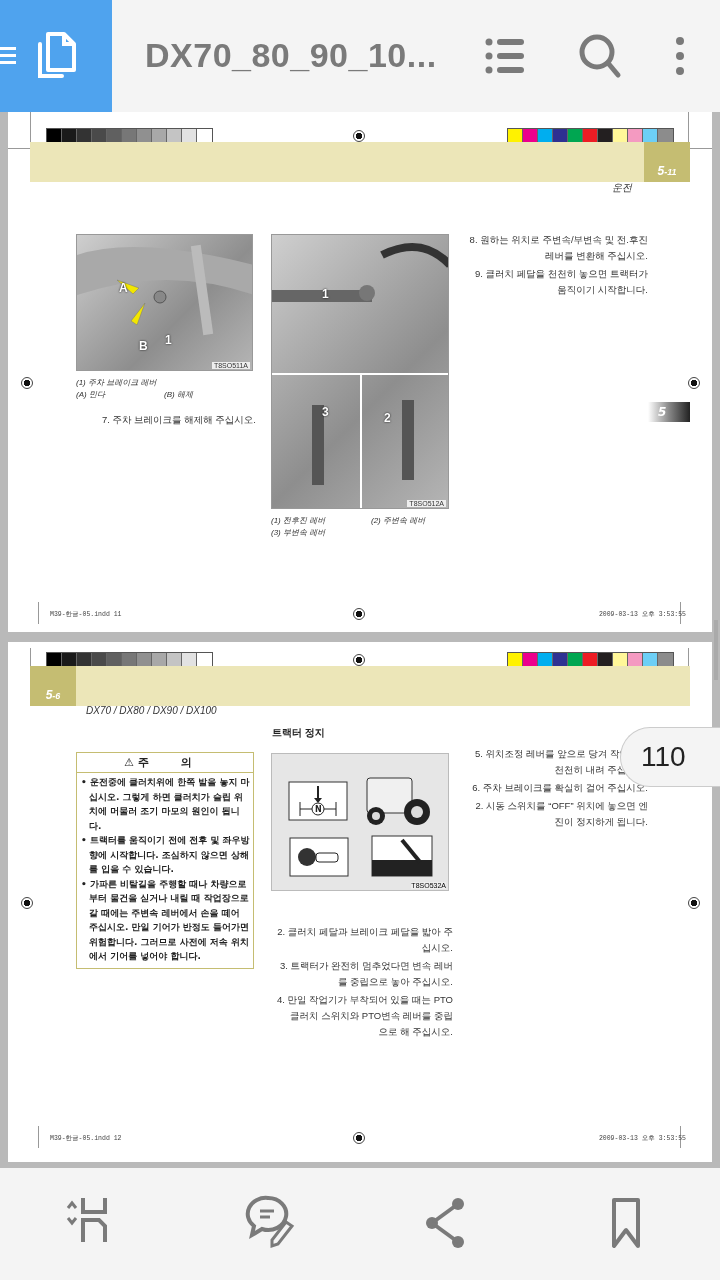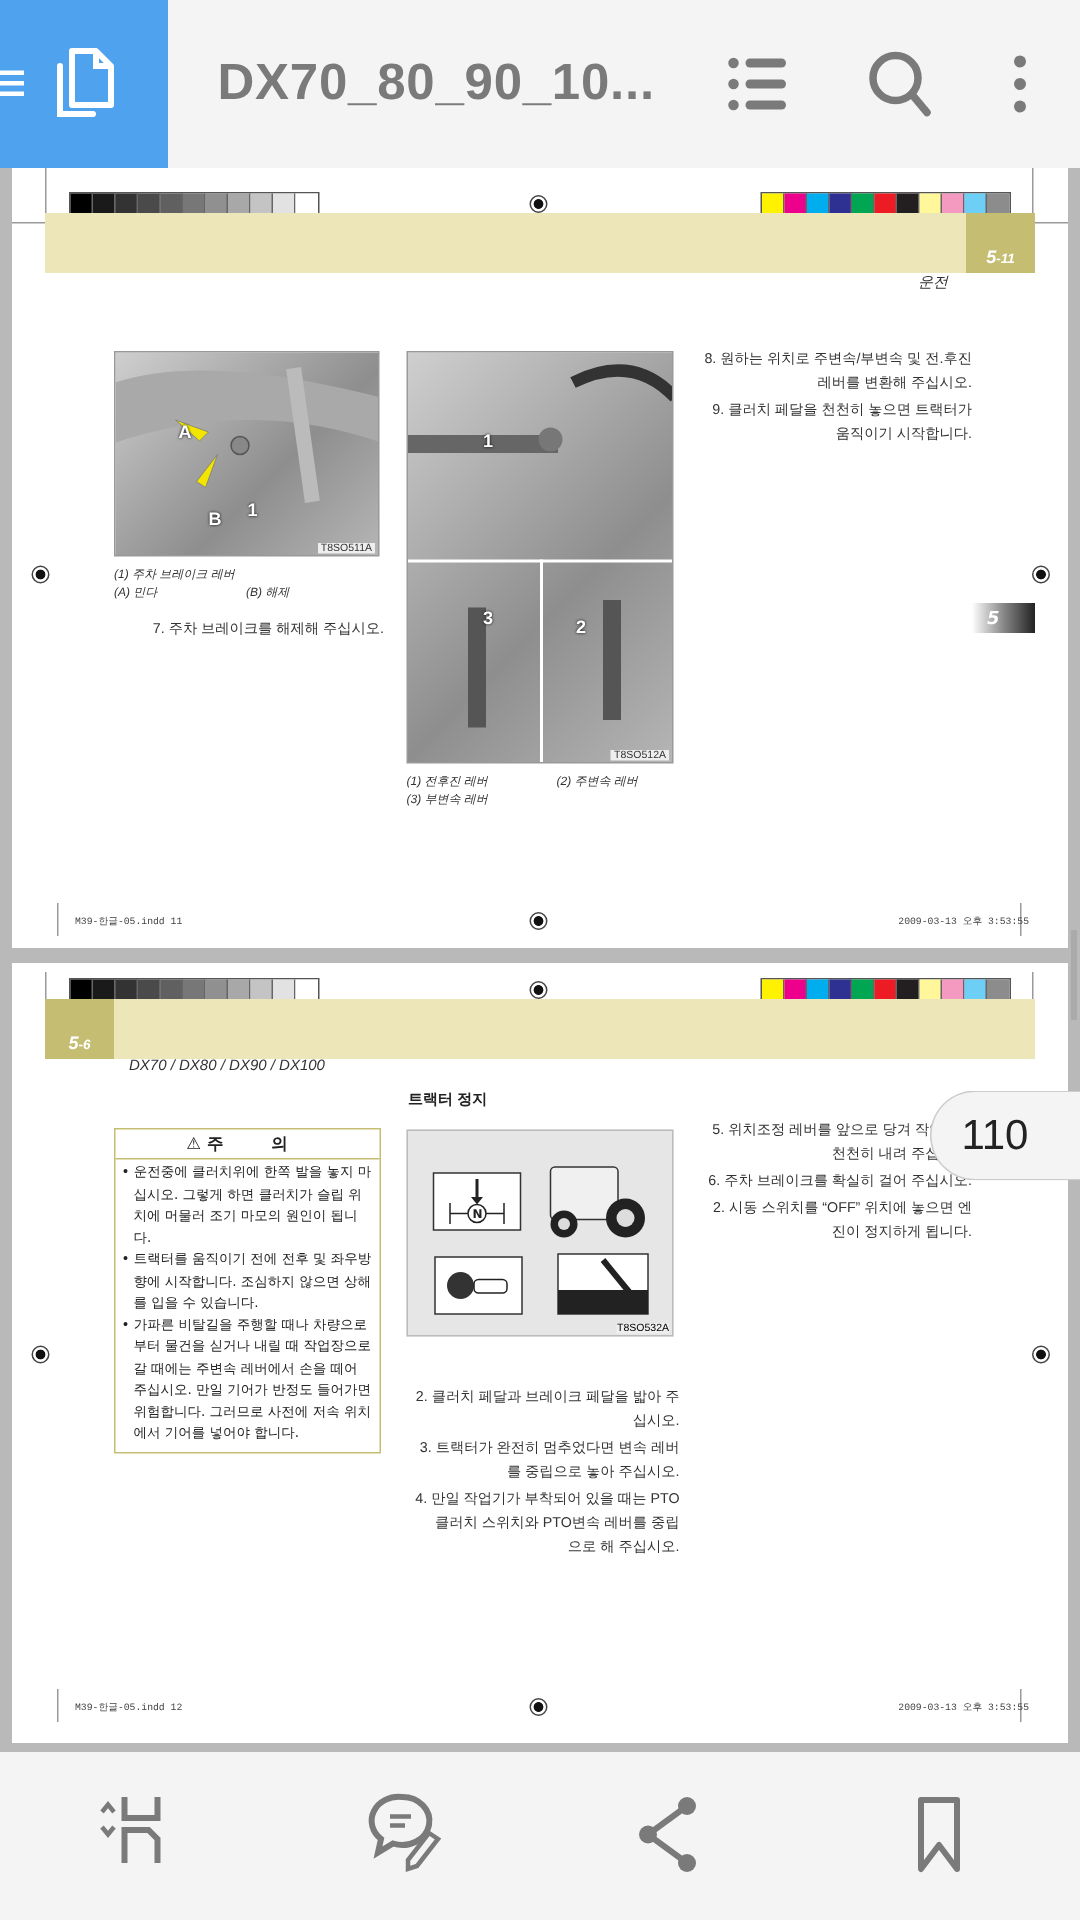--- a/index.html
+++ b/index.html
@@ -40,21 +40,21 @@
   .body-text { position: absolute; font-size: 9.5px; color: #333; line-height: 16px; font-family: "Liberation Sans", sans-serif; }
   .body-text p { padding-left: 11px; text-indent: -11px; margin-bottom: 2px; text-align: right; }
 
   .section-tab { position: absolute; width: 42px; height: 20px; background: linear-gradient(90deg, #fff 0%, #888 50%, #222 100%); color: #fff; font-weight: bold; font-style: italic; font-size: 12px; padding-left: 10px; line-height: 20px; }
 
   .footer-text { position: absolute; font-size: 6.5px; color: #444; font-family: "Liberation Mono", monospace; }
 
   .caution { position: absolute; left: 68px; top: 220px; width: 178px; border: 1.5px solid #c5bd72; background: #fff; }
   .caution .head { text-align: center; font-size: 11px; font-weight: bold; padding: 2px 0; border-bottom: 1.5px solid #c5bd72; color: #222; letter-spacing: 14px; }
   .caution ul { list-style: none; padding: 2px 3px 4px 3px; }
-  .caution li { font-size: 9px; font-weight: normal; line-height: 14.5px; color: #222; padding-left: 9px; text-indent: -8px; }
+  .caution li { font-size: 9px; font-weight: bold; line-height: 14.5px; color: #222; padding-left: 9px; text-indent: -8px; }
   .caution li::before { content: "• "; }
 
   .figure-box { position: absolute; background: #e6e6e6; border: 1px solid #bbb; }
 
   .page-bubble { position: absolute; right: 0; top: 615px; width: 100px; height: 60px; background: #f4f4f4; border-radius: 30px 0 0 30px; border: 1px solid #ccc; border-right: none; z-index: 6; font-family: "Liberation Sans", sans-serif; font-size: 28px; color: #222; padding-left: 20px; line-height: 58px; }
 
   .scroll-track { position: absolute; right: 2px; top: 620px; width: 4px; height: 60px; background: #aaa; }
 
   
   .bottombar { position: absolute; left: 0; top: 1168px; width: 720px; height: 112px; background: #f4f4f4; }

